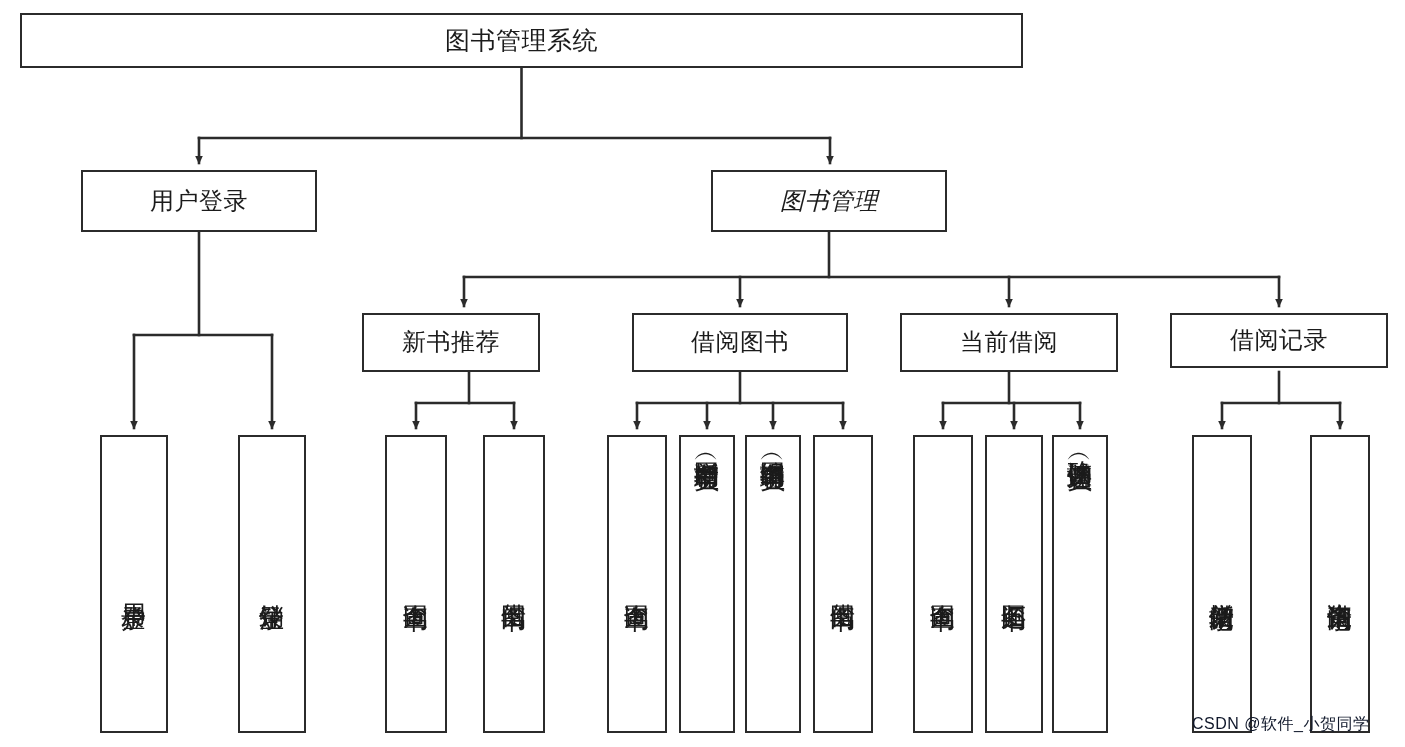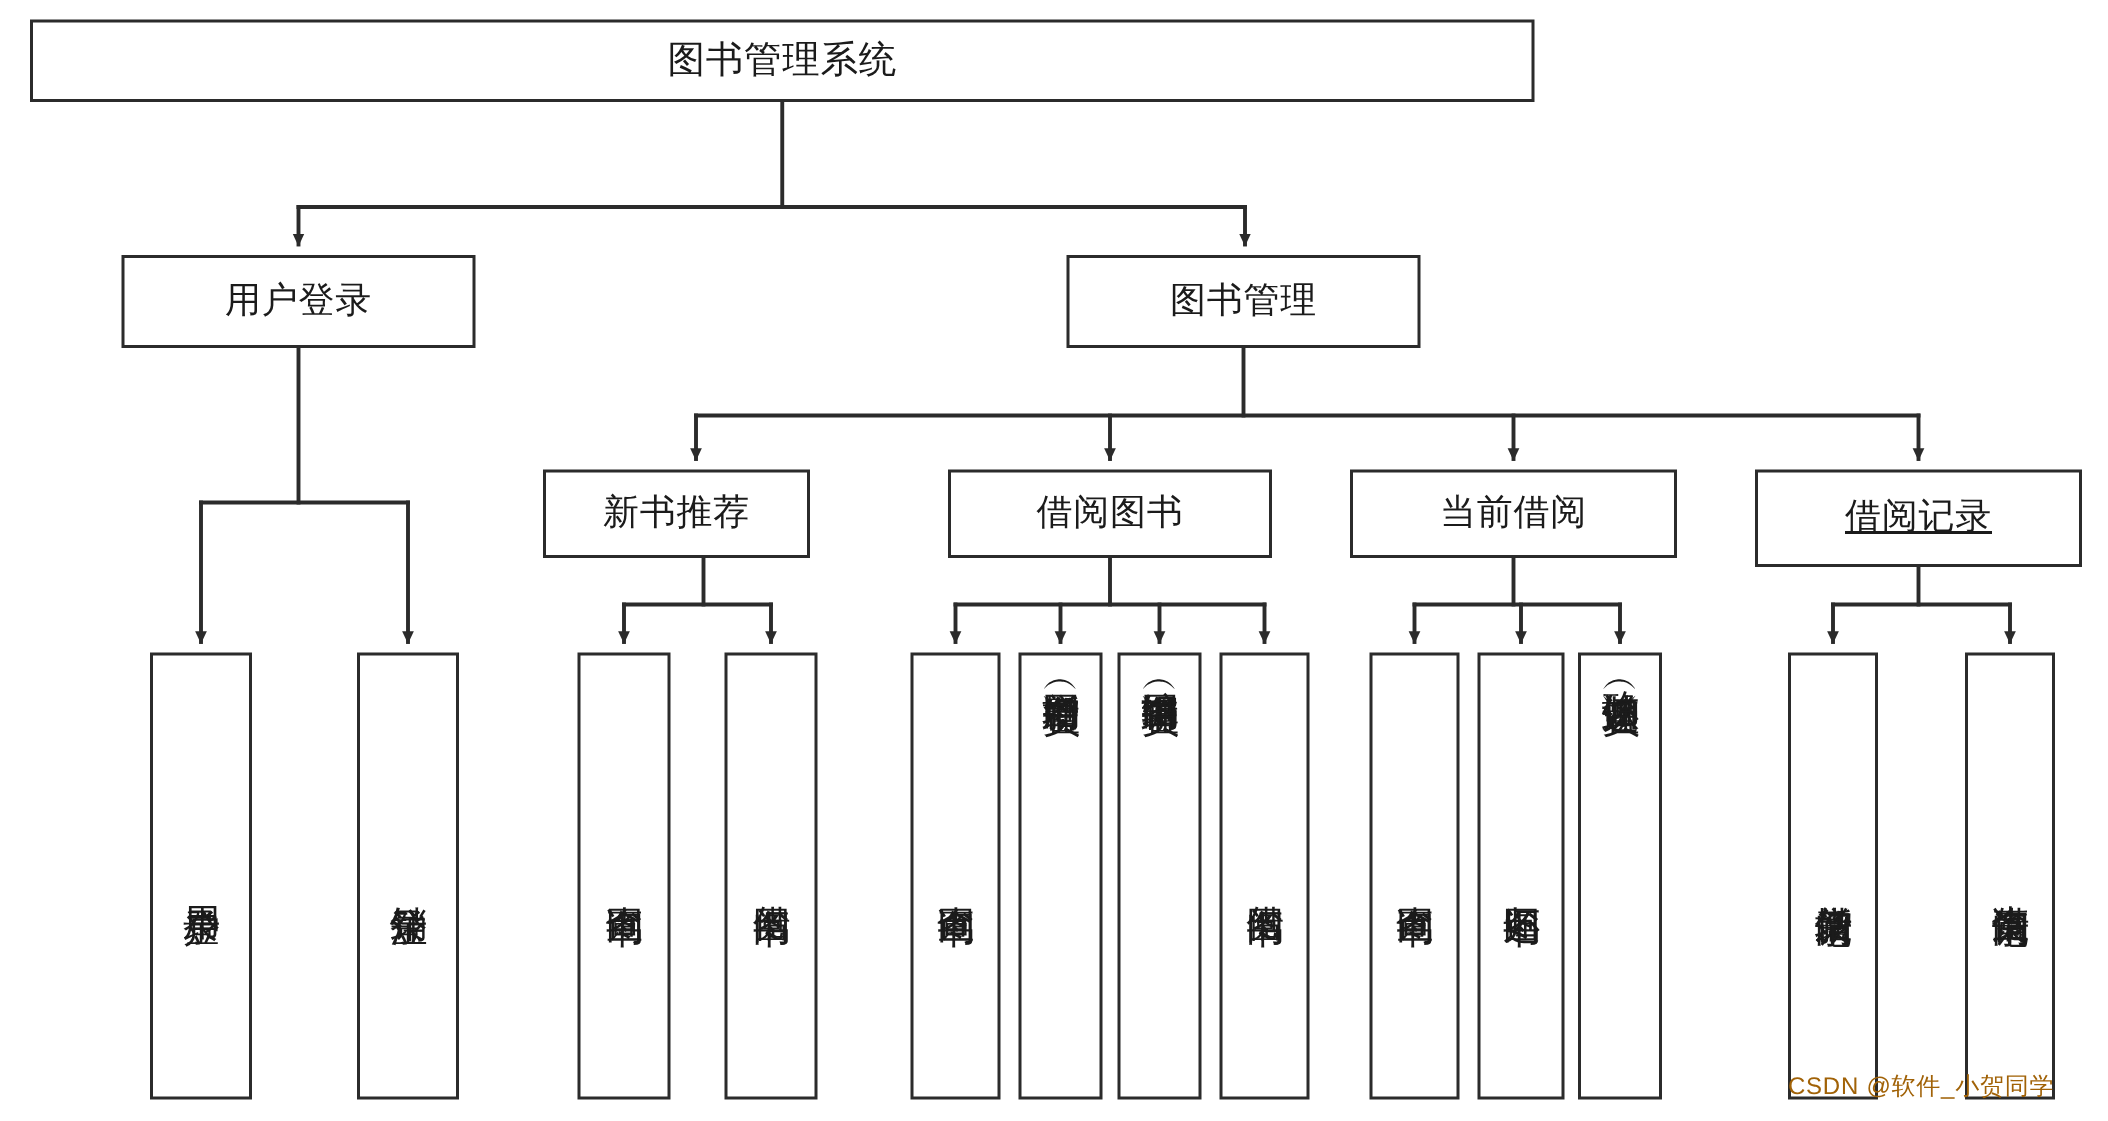--- a/index.html
+++ b/index.html
@@ -57,21 +57,21 @@
     align-items: flex-start;
     justify-content: center;
     padding-top: 4px;
   }
   .leaf-center {
     align-items: center;
   }
   .watermark {
     position: absolute;
     font-size: 16px;
-    color: #a16207;
+    color: #0f172a;
     letter-spacing: 0.5px;
     white-space: nowrap;
   }
 </style>
 </head>
 <body>
 
 <div id="diagram-root">
 
   <svg id="edges" viewBox="0 0 1405 747" xmlns="http://www.w3.org/2000/svg">
@@ -124,34 +124,34 @@
     </g>
   </svg>
 
   <div class="node root" style="left:20px; top:13px; width:1003px; height:55px;">
     <span class="node-h node-label">图书管理系统</span>
   </div>
 
   <div class="node" style="left:81px; top:170px; width:236px; height:62px;">
     <span class="node-h node-label">用户登录</span>
   </div>
-  <div class="node" style="left:711px; top:170px; width:236px; height:62px;">
+  <div class="node" style="left:711px; top:170px; width:236px; height:62px;font-style:italic;">
     <span class="node-h node-label">图书管理</span>
   </div>
 
   <div class="node" style="left:362px; top:313px; width:178px; height:59px;">
     <span class="node-h node-label">新书推荐</span>
   </div>
   <div class="node" style="left:632px; top:313px; width:216px; height:59px;">
     <span class="node-h node-label">借阅图书</span>
   </div>
   <div class="node" style="left:900px; top:313px; width:218px; height:59px;">
     <span class="node-h node-label">当前借阅</span>
   </div>
-  <div class="node" style="left:1170px; top:313px; width:218px; height:65px;text-decoration:underline;">
+  <div class="node" style="left:1170px; top:313px; width:218px; height:55px;">
     <span class="node-h node-label">借阅记录</span>
   </div>
 
   <div class="node leaf leaf-center" style="left:100px; top:435px; width:68px; height:298px;">
     <span class="node-v">用户登录</span>
   </div>
   <div class="node leaf leaf-center" style="left:238px; top:435px; width:68px; height:298px;">
     <span class="node-v">注销登录</span>
   </div>
 

